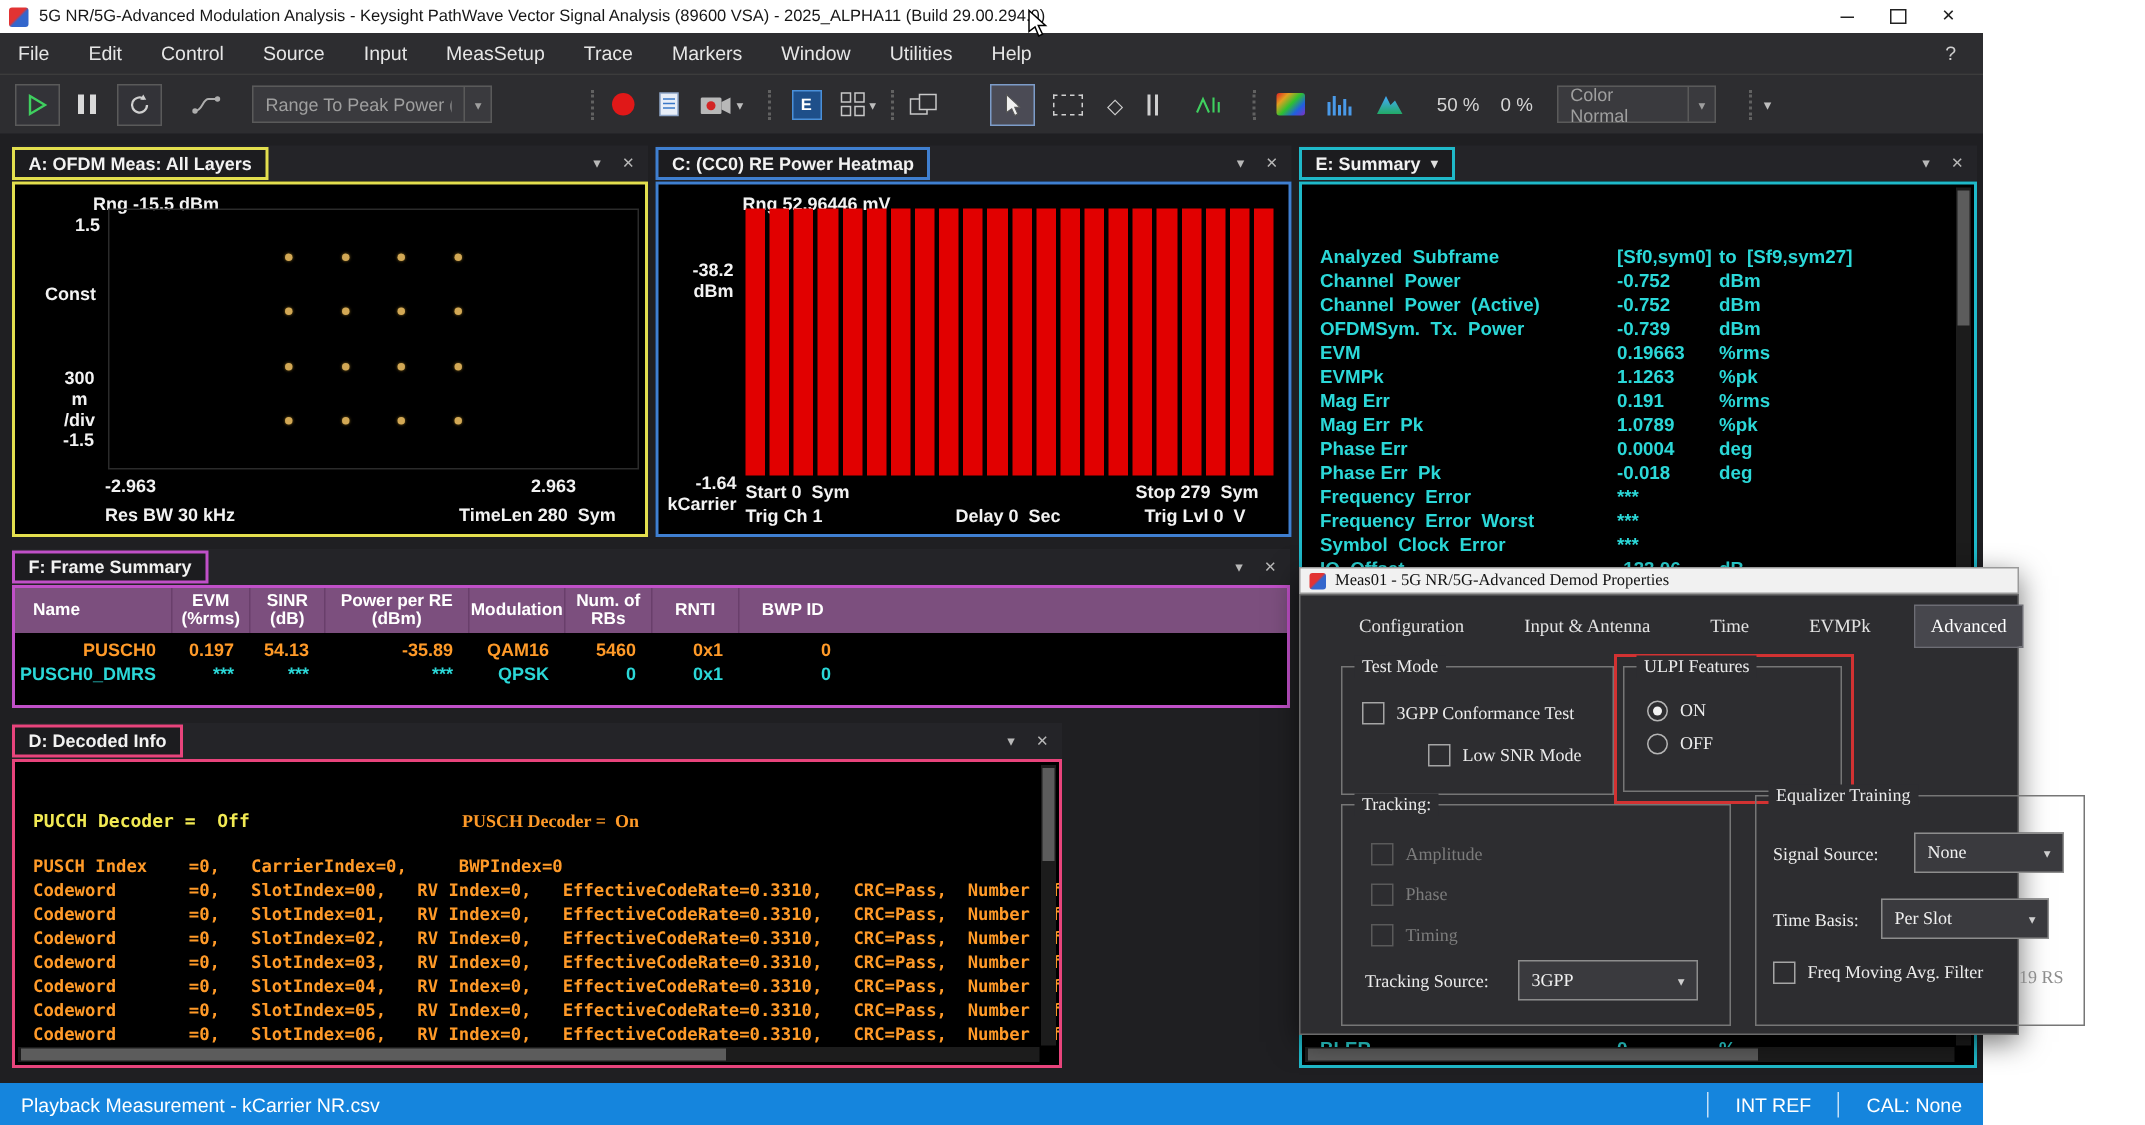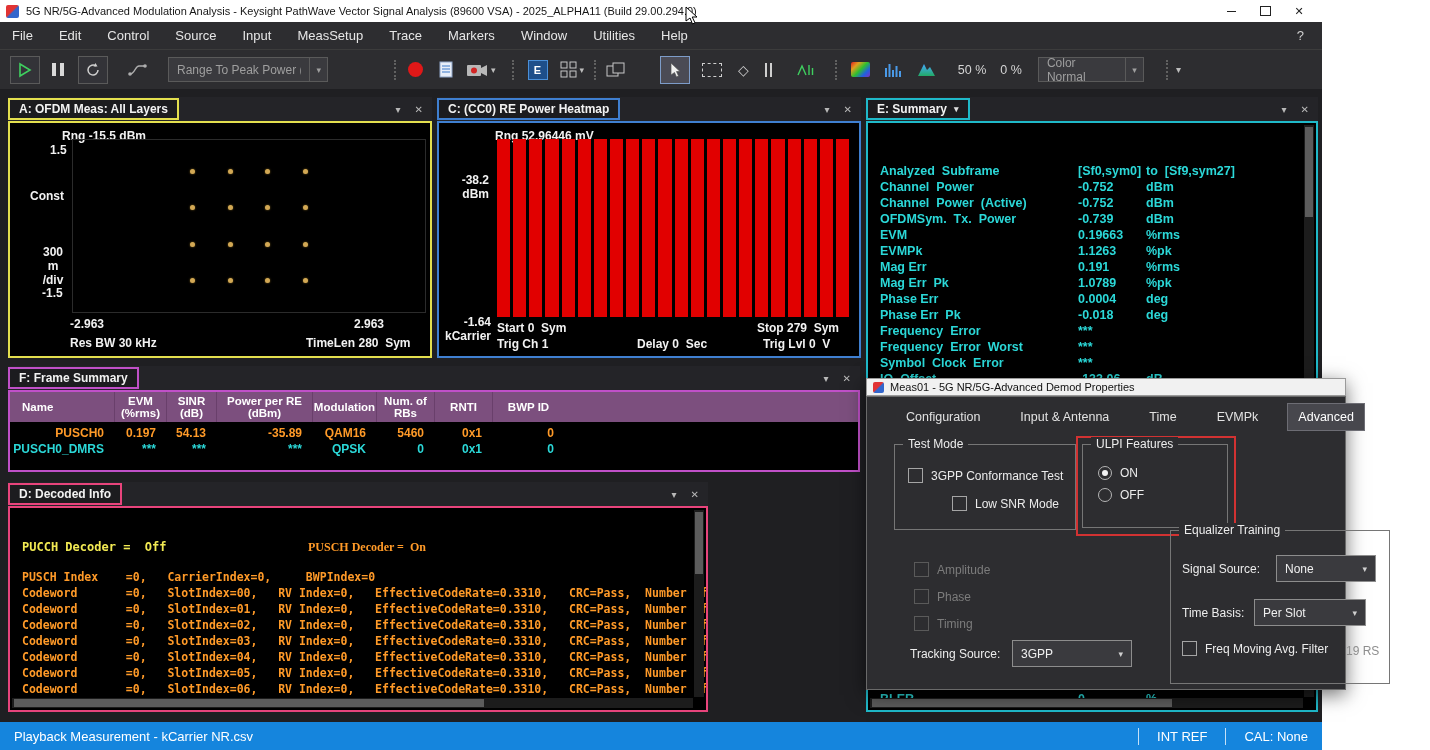--- a/index.html
+++ b/index.html
@@ -86,21 +86,21 @@
   .vthumb{position:absolute;left:1px;width:8px;background:#5c5c5c;}
   .hscroll{position:absolute;left:2px;right:13px;bottom:2px;height:10px;background:#1c1c1c;}
   .hthumb{position:absolute;top:1px;height:8px;background:#5c5c5c;}
 
   
   .statusbar{position:absolute;left:0;top:722px;width:1322px;height:28px;background:#1585dd;display:flex;align-items:center;color:#fff;font-size:13px;padding:0 14px;box-sizing:border-box;}
   .sb-right{margin-left:auto;display:flex;align-items:center;gap:18px;}
   .sb-sep{width:1px;height:17px;background:rgba(255,255,255,.75);}
 
   
-  #dialog{position:absolute;left:866px;top:378px;width:480px;height:312px;z-index:30;box-shadow:0 5px 18px rgba(0,0,0,.55);}
+  #dialog{position:absolute;left:866px;top:378px;width:480px;height:312px;z-index:30;box-shadow:0 5px 18px rgba(0,0,0,.55);font-family:Liberation Serif, serif;}
   .dlg-title{position:absolute;left:0;top:0;right:0;height:18px;background:#f1f1f1;display:flex;align-items:center;gap:6px;padding-left:6px;font-size:11px;color:#111;border:1px solid #9a9a9a;box-sizing:border-box;}
   .dlg-icon{width:11px;height:11px;border-radius:2px;background:linear-gradient(135deg,#e23333 45%,#3366cc 55%);}
   .dlg-body{position:absolute;left:0;top:18px;right:0;bottom:0;background:#2d2d30;border:1px solid #6a6a6a;box-sizing:border-box;}
   .tabs{position:absolute;left:30px;top:26px;display:flex;gap:20px;}
   .tab{color:#e2e2e2;font-size:12.5px;padding:6px 10px;white-space:nowrap;}
   .tab.active{background:#47474d;outline:1px solid #6d6d74;color:#fff;}
   .groupbox{position:absolute;border:1px solid #767676;}
   .gcap{position:absolute;top:-8px;left:8px;background:#2d2d30;padding:0 5px;font-size:12px;color:#ececec;white-space:nowrap;}
   .check{position:absolute;display:flex;gap:8px;align-items:center;font-size:12px;color:#ececec;white-space:nowrap;}
   .cbox{width:15px;height:15px;border:1px solid #a5a5a5;background:#2d2d30;box-sizing:border-box;flex:0 0 auto;}
@@ -623,20 +623,23 @@
     </div>
     <div class="radio sel" style="left:232px;top:88px;">
       <span class="rdot"></span>
       <span>ON</span>
     </div>
     <div class="radio" style="left:232px;top:110px;">
       <span class="rdot"></span>
       <span>OFF</span>
     </div>
 
+    <div class="groupbox" style="left:28px;top:158px;width:258px;height:146px;">
+      <span class="gcap">Tracking:</span>
+    </div>
     <div class="check disabled" style="left:48px;top:184px;">
       <span class="cbox"></span>
       <span>Amplitude</span>
     </div>
     <div class="check disabled" style="left:48px;top:211px;">
       <span class="cbox"></span>
       <span>Phase</span>
     </div>
     <div class="check disabled" style="left:48px;top:238px;">
       <span class="cbox"></span>

